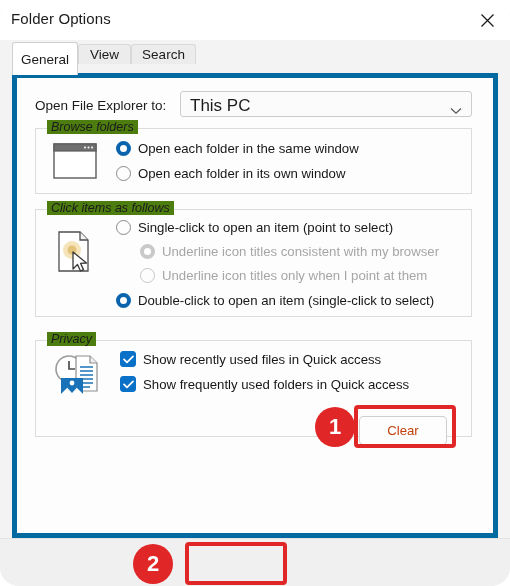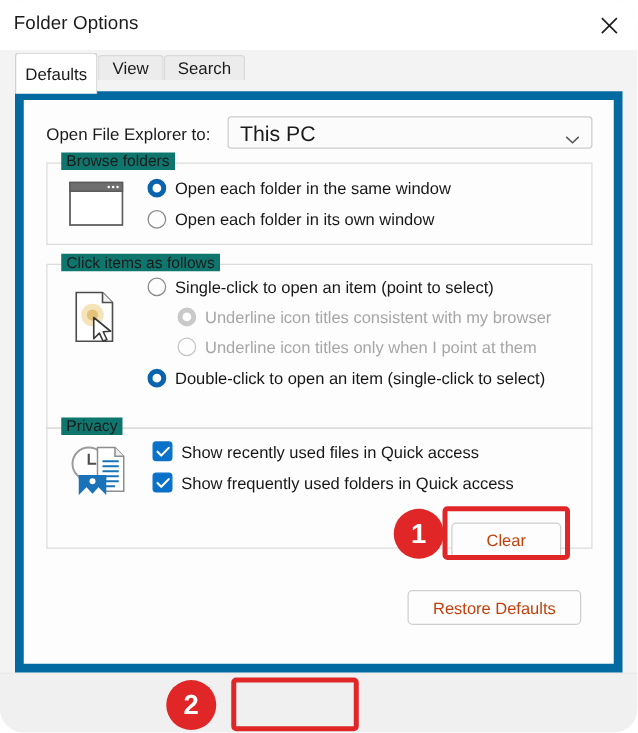--- a/index.html
+++ b/index.html
@@ -66,21 +66,21 @@
   }
   #tab-general { left: 12px;  width: 66px; }
   #tab-view    { left: 78px;  width: 53px; }
   #tab-search  { left: 131px; width: 65px; }
 
   
   .panel {
     position: absolute; left: 12px; top: 73px;
     width: 486px; height: 465px;
     background: #fdfdfd;
-    border: 7px solid #0369a1;
+    border: 5px solid #0369a1;
     z-index: 2;
   }
 
   
   .ofe-label {
     position: absolute; left: 18px; top: 20px;
     font-size: 13.5px; color: #1b1b1b;
   }
   .combo {
     position: absolute; left: 163px; top: 13px;
@@ -99,27 +99,28 @@
   }
 
   
   .group {
     position: absolute;
     border: 1px solid #dcdcdc;
   }
   .group-title {
     position: absolute;
     top: -9px; left: 11px;
-    background: #0f766e;
+    background: #4d7c0f;
     padding: 0 4px;
     font-size: 12.5px;
     color: #1b1b1b;
+    font-style: italic;
   }
   #group-browse  { left: 18px; top: 50px;  width: 437px; height: 66px; }
-  #group-click   { left: 18px; top: 131px; width: 437px; height: 132px;}
+  #group-click   { left: 18px; top: 131px; width: 437px; height: 108px;}
   #group-privacy { left: 18px; top: 262px; width: 437px; height: 97px; }
 
   
   .opt {
     position: absolute;
     display: flex; align-items: center;
     cursor: pointer;
   }
   .radio {
     width: 15px; height: 15px; border-radius: 50%;
@@ -231,21 +232,21 @@
       <span>
         <svg width="15" height="15" viewBox="0 0 15 15">
           <path d="M1.5 1.5 L13.5 13.5 M13.5 1.5 L1.5 13.5" stroke="#1b1b1b" stroke-width="1.3" fill="none"></path>
         </svg>
       </span>
     </div>
   </div>
 
   <div class="tabstrip">
     <div class="tab active" id="tab-general">
-      <span>Defaults</span>
+      <span>General</span>
     </div>
     <div class="tab" id="tab-view">
       <span>View</span>
     </div>
     <div class="tab" id="tab-search">
       <span>Search</span>
     </div>
   </div>
 
   <div class="panel">
@@ -351,21 +352,20 @@
           <svg width="11" height="9" viewBox="0 0 11 9">
             <path d="M1 4.4 L4 7.4 L10 1.3" stroke="#ffffff" stroke-width="1.7" fill="none" stroke-linecap="round" stroke-linejoin="round"></path>
           </svg>
         </span>
         <span class="opt-label">Show frequently used folders in Quick access</span>
       </div>
     </div>
 
     <div class="btn" id="btn-clear" style="left:342px; top:338px;">Clear</div>
 
-    <div class="btn" id="btn-restore" style="left:307px; top:392px;">Restore Defaults</div>
   </div>
 
   <div class="footer"></div>
   <div class="btn default" id="btn-ok">OK</div>
   <div class="btn" id="btn-cancel">Cancel</div>
   <div class="btn disabled" id="btn-apply">Apply</div>
 
   <div class="hl" id="hl-clear"></div>
   <div class="hl" id="hl-ok"></div>
   <div class="badge" id="badge-1">1</div>

